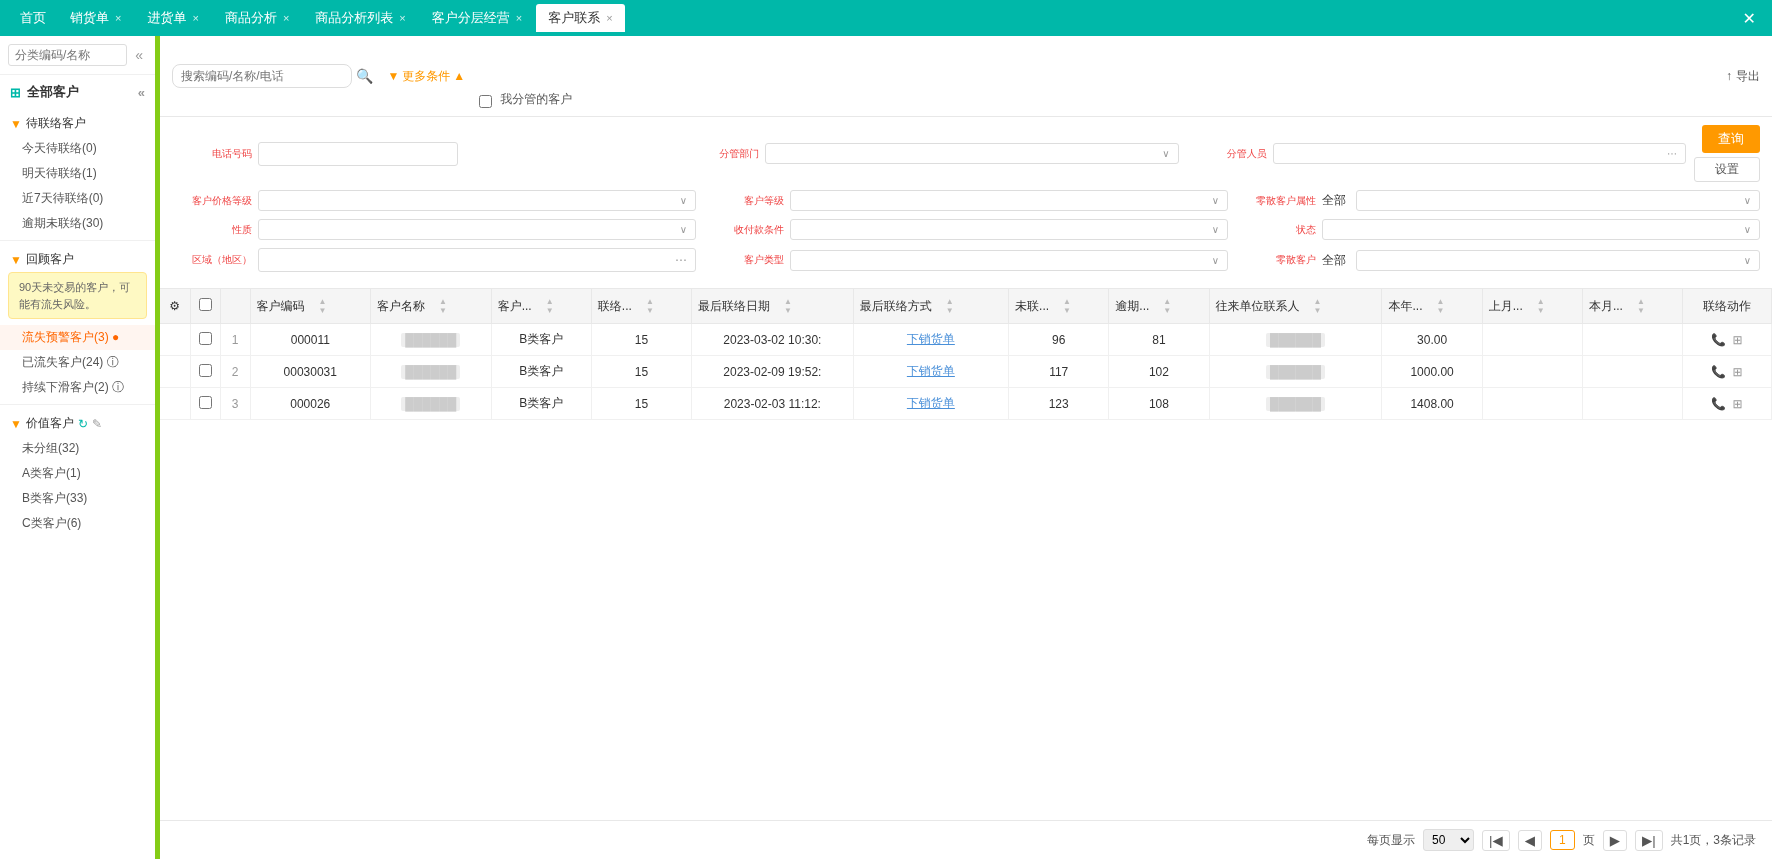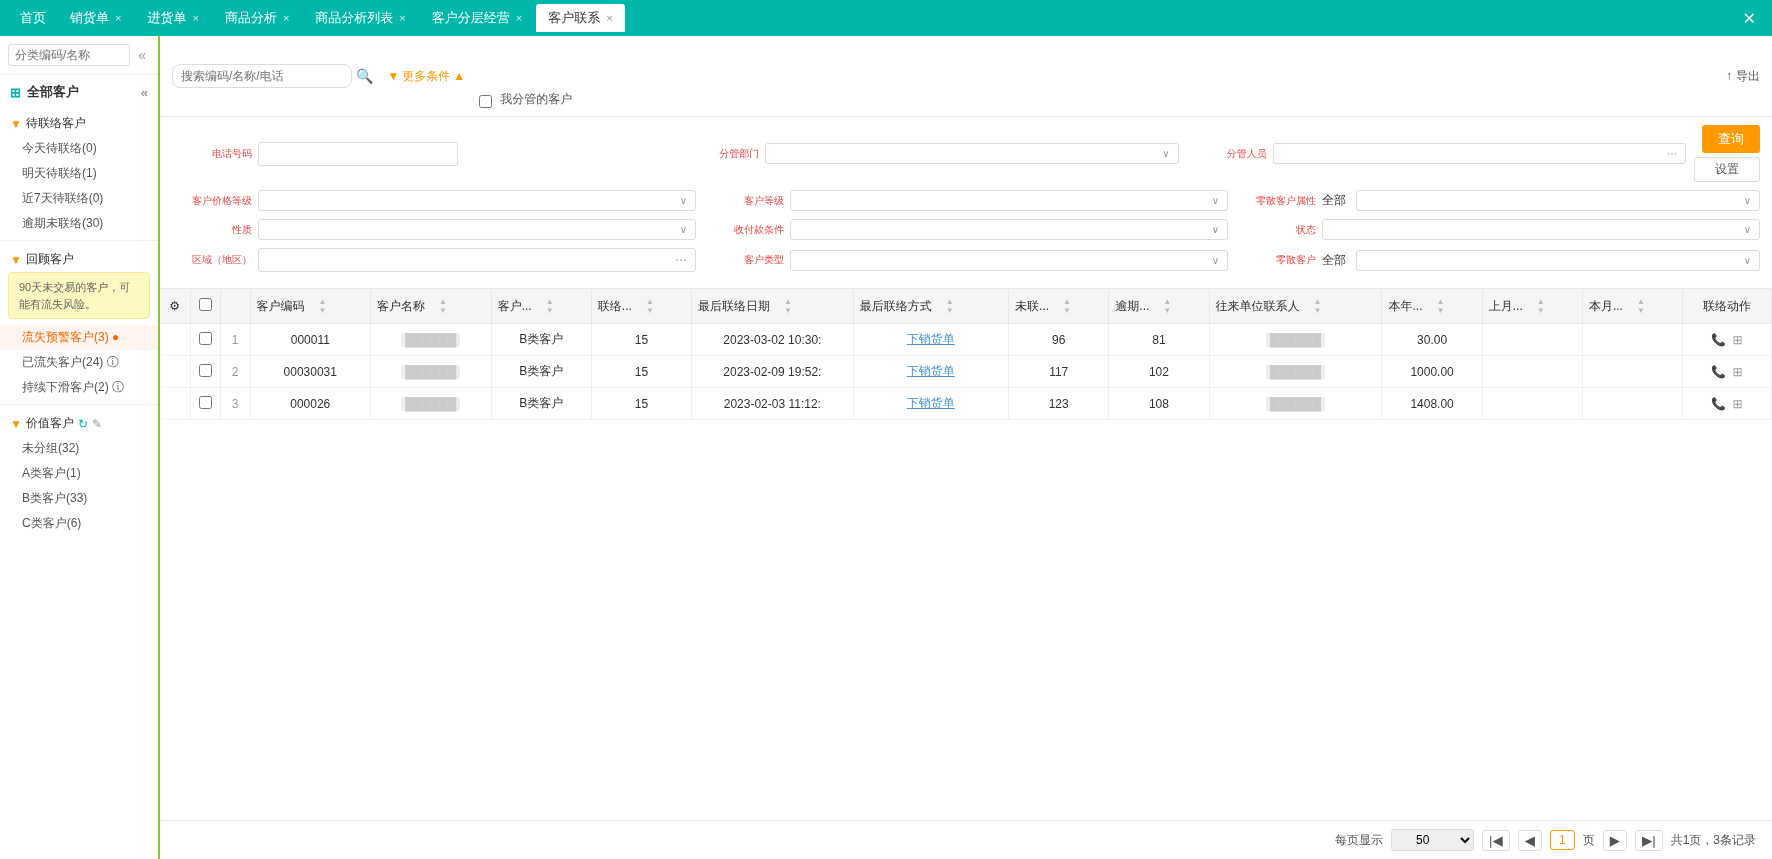--- a/index.html
+++ b/index.html
@@ -11,21 +11,21 @@
     .top-tab.active { background: #fff; color: #333; }
     .top-tab .tab-close { margin-left: 6px; font-size: 11px; color: rgba(255,255,255,0.8); cursor: pointer; }
     .top-tab.active .tab-close { color: #999; }
     .top-tab-home { color: #fff; font-size: 13px; padding: 0 12px; cursor: pointer; }
     .close-app { margin-left: auto; color: #fff; font-size: 16px; cursor: pointer; padding: 0 8px; }
 
     
     .main-layout { display: flex; height: calc(859px - 36px); }
 
     
-    .sidebar { width: 160px; background: #fff; border-right: 2px solid #84cc16; overflow-y: auto; flex-shrink: 0; }
+    .sidebar { width: 160px; background: #fff; border-right: 5px solid #84cc16; overflow-y: auto; flex-shrink: 0; }
     .sidebar-search { padding: 8px; border-bottom: 1px solid #f0f0f0; display: flex; align-items: center; gap: 4px; }
     .sidebar-search input { border: 1px solid #ddd; border-radius: 3px; padding: 3px 6px; font-size: 12px; width: 100%; }
     .sidebar-collapse-btn { cursor: pointer; color: #999; font-size: 14px; padding: 2px 4px; }
     .sidebar-all-customers { display: flex; align-items: center; padding: 8px 10px; font-weight: bold; font-size: 13px; color: #333; cursor: pointer; }
     .sidebar-all-customers .grid-icon { color: #00b8a9; margin-right: 6px; }
     .sidebar-collapse-arrow { margin-left: auto; color: #999; }
 
     .sidebar-group-title { display: flex; align-items: center; padding: 6px 10px 4px; color: #333; font-size: 12px; cursor: pointer; }
     .sidebar-group-title .arrow { color: #f90; margin-right: 4px; }
     .sidebar-item { padding: 4px 10px 4px 22px; color: #555; cursor: pointer; font-size: 12px; }
@@ -69,21 +69,21 @@
     th { padding: 8px 6px; border-bottom: 1px solid #e8e8e8; border-right: 1px solid #e8e8e8; color: #333; font-weight: normal; white-space: nowrap; text-align: center; }
     td { padding: 7px 6px; border-bottom: 1px solid #f0f0f0; border-right: 1px solid #f0f0f0; color: #333; text-align: center; white-space: nowrap; }
     .th-sort { display: flex; align-items: center; justify-content: flex-start; gap: 14px; }
     .sort-arrows { display: flex; flex-direction: column; font-size: 8px; color: #bbb; }
     .link-text { color: #4a90d9; text-decoration: underline; cursor: pointer; }
     .blurred { color: #ccc; background: #eee; border-radius: 2px; padding: 0 4px; }
     .action-icons { display: flex; align-items: center; justify-content: center; gap: 6px; color: #999; cursor: pointer; }
 
     
     .pagination { background: #fff; border-top: 1px solid #e8e8e8; padding: 8px 16px; display: flex; align-items: center; justify-content: flex-end; gap: 8px; font-size: 12px; color: #555; }
-    .pagination .page-size-select { border: 1px solid #ddd; border-radius: 3px; padding: 2px 20px; font-size: 12px; }
+    .pagination .page-size-select { border: 1px solid #ddd; border-radius: 3px; padding: 2px 4px; font-size: 12px; }
     .pagination .page-btn { border: 1px solid #ddd; border-radius: 3px; padding: 2px 6px; cursor: pointer; background: #fff; color: #555; }
     .pagination .page-btn:disabled { color: #ccc; cursor: default; }
     .pagination .page-current { border: 1px solid #f90; border-radius: 3px; padding: 2px 8px; color: #f90; background: #fff; }
     .pagination .page-info { color: #555; }
 
     
     .table-area::-webkit-scrollbar { height: 8px; width: 8px; }
     .table-area::-webkit-scrollbar-track { background: #f1f1f1; }
     .table-area::-webkit-scrollbar-thumb { background: #ccc; border-radius: 4px; }
 

